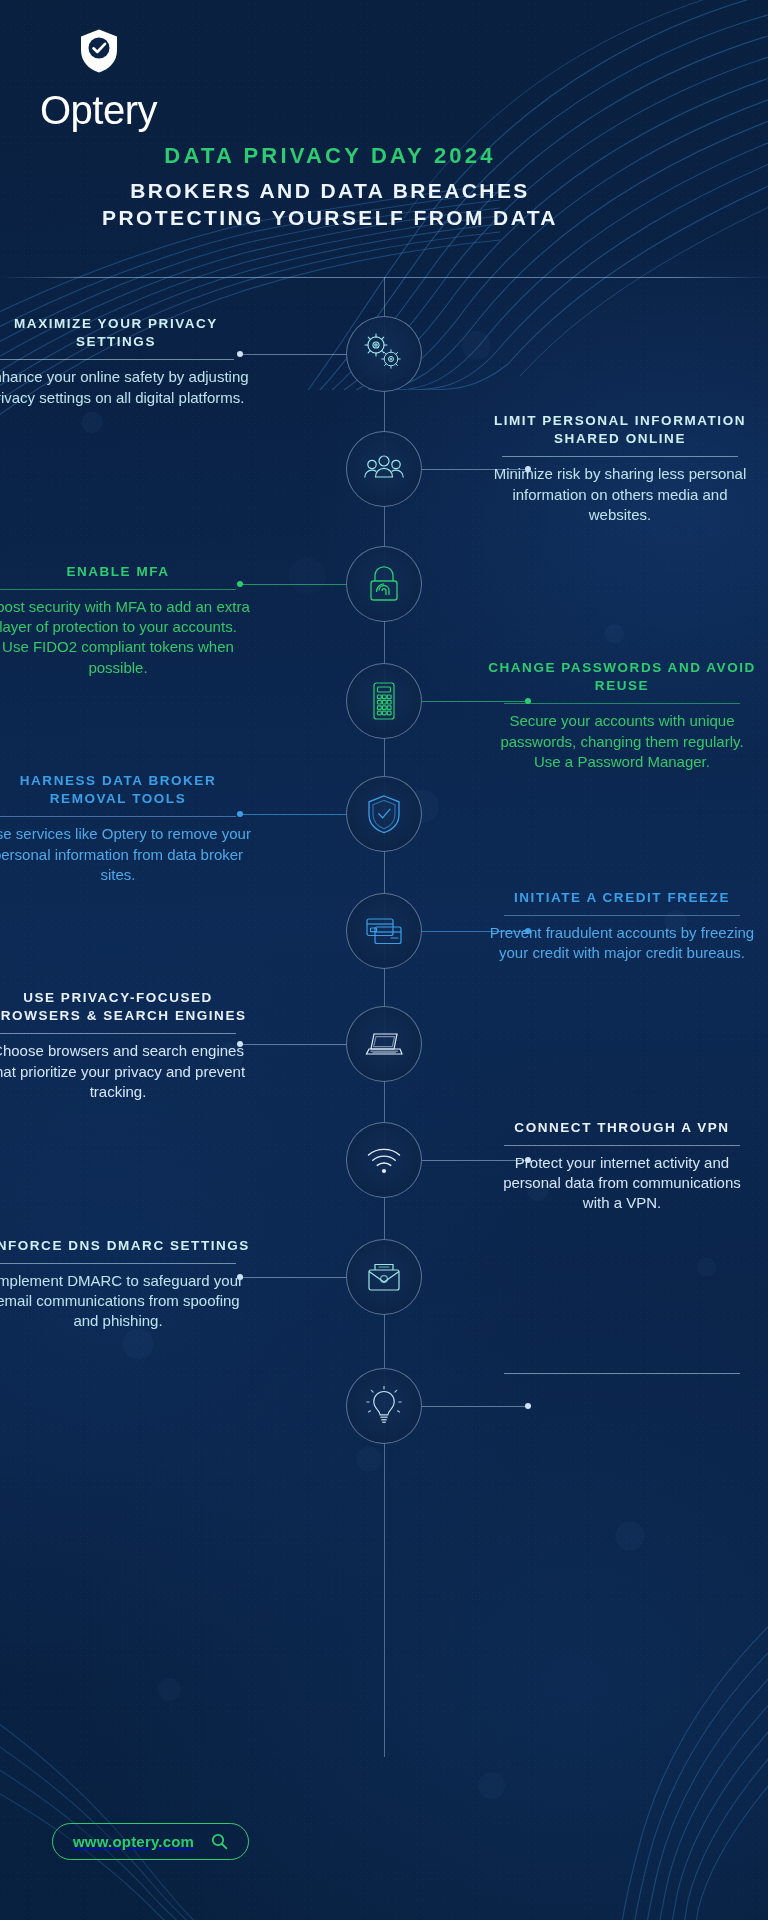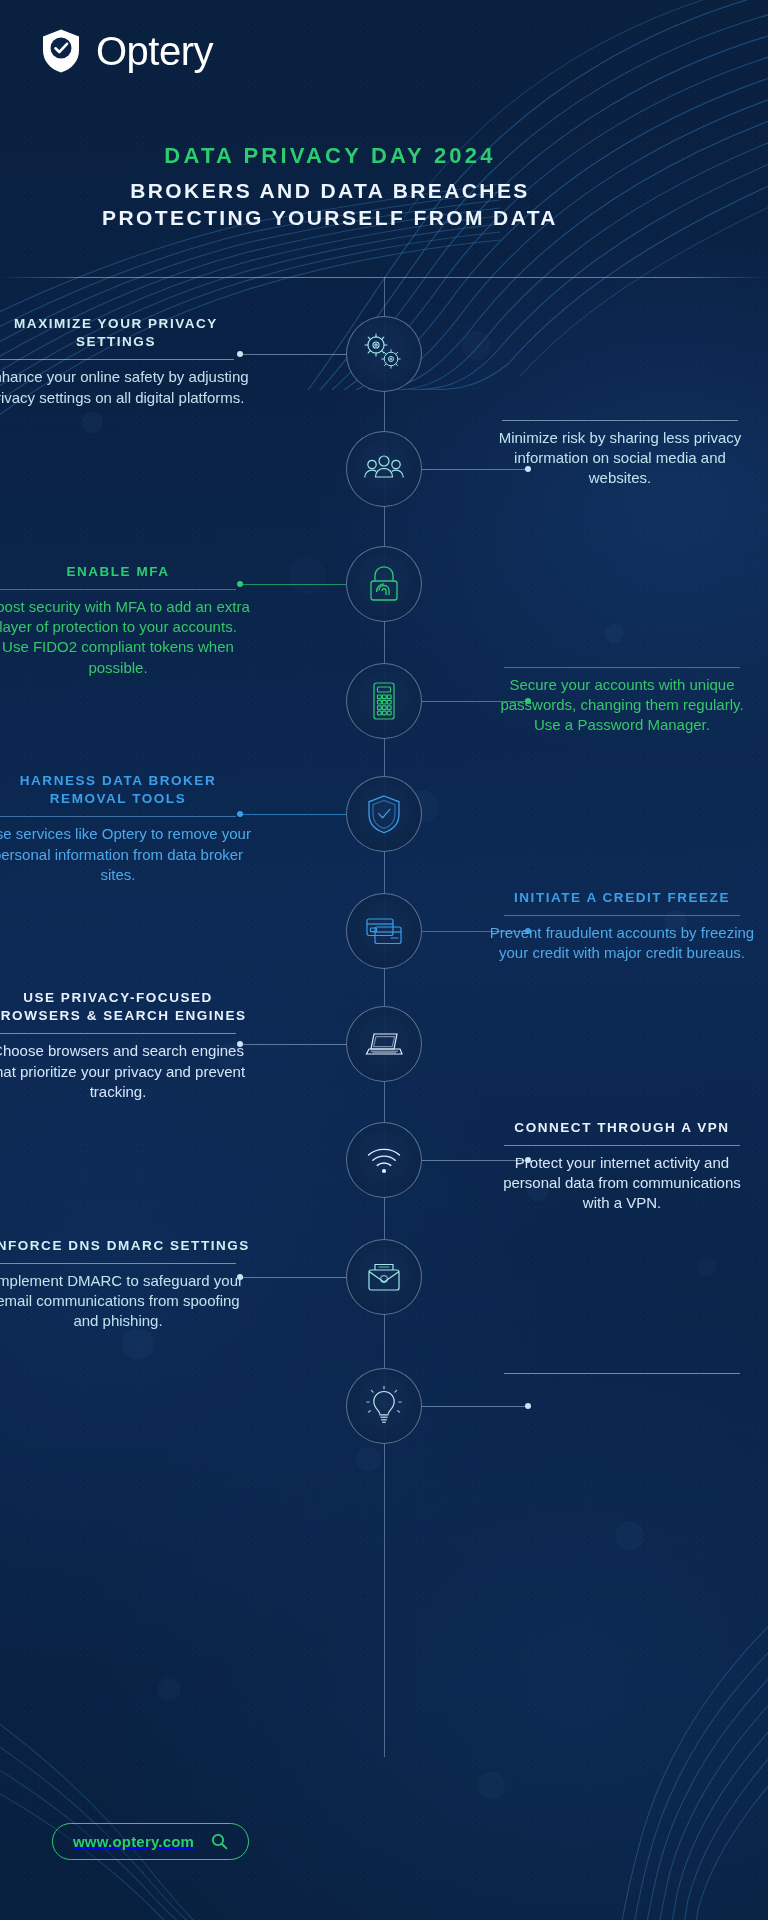--- a/index.html
+++ b/index.html
@@ -43,21 +43,21 @@
     background-image:radial-gradient(rgba(120,170,230,.16) 0.7px, transparent 0.8px);
     background-size:7px 7px;
   }
   
   .swoosh-top { position:absolute; top:-30px; right:-60px; width:560px; height:420px; pointer-events:none; }
   .swoosh-mid { position:absolute; top:180px; left:-120px; width:620px; height:330px; pointer-events:none; }
   .swoosh-bot { position:absolute; bottom:-60px; right:-80px; width:480px; height:420px; pointer-events:none; }
   .swoosh-bl  { position:absolute; bottom:-40px; left:-100px; width:420px; height:340px; pointer-events:none; }
 
   
-  .logo-row { position:absolute; top:28px; left:40px; display:flex; align-items:center; gap:14px; z-index:5; }
+  .logo-row { position:absolute; top:28px; left:40px; display:flex; align-items:center; gap:14px; z-index:5;flex-direction:column; }
   .logo-mark { width:42px; height:46px; }
   .logo-text { color:#fff; font-size:40px; font-weight:400; letter-spacing:-0.5px; }
 
   .headline { position:absolute; top:142px; left:0; width:660px; text-align:center; z-index:5; }
   .headline .h-green {
     color:#2ECC71; font-size:22px; font-weight:700; letter-spacing:3.2px;
     line-height:1.25; margin-bottom:7px;
   }
   .headline .h-white {
     color:#EDF4FB; font-size:21px; font-weight:700; letter-spacing:2.4px; line-height:1.32;
@@ -252,22 +252,23 @@
         <path d="M14.5 31 C14.5 25.8 18.3 22.4 23 22.4 C27.7 22.4 31.5 25.8 31.5 31 Z"></path>
         <circle cx="11" cy="18.5" r="4.2"></circle>
         <path d="M3.8 31.5 C3.8 27 7 24.2 11 24.2 C12.6 24.2 14.1 24.6 15.3 25.4"></path>
         <circle cx="35" cy="18.5" r="4.2"></circle>
         <path d="M42.2 31.5 C42.2 27 39 24.2 35 24.2 C33.4 24.2 31.9 24.6 30.7 25.4"></path>
       </svg>
     </div>
     <div class="connector" style="top:192px; left:422px; width:106px;"></div>
     <div class="dot" style="top:189px; left:525px;"></div>
     <div class="card right pal-cyan" style="top:135px; left:486px;">
-      <div class="c-rule"></div>
-      <div class="c-body">Minimize risk by sharing less privacy information on social media and websites.</div>
+      <div class="c-title">LIMIT PERSONAL INFORMATION SHARED ONLINE</div>
+      <div class="c-rule"></div>
+      <div class="c-body">Minimize risk by sharing less personal information on others media and websites.</div>
     </div>
 
     <div class="node" style="top:269px;">
       <svg viewBox="0 0 46 46" fill="none" stroke="#2ECC71" stroke-width="1.3">
         <path d="M14 20 V14.5 C14 9.5 18 5.8 23 5.8 C28 5.8 32 9.5 32 14.5 V20"></path>
         <rect x="10" y="20" width="26" height="19" rx="2.6"></rect>
         <path d="M18 29.5 C18 26.6 20.2 24.5 23 24.5 C25.8 24.5 28 26.6 28 29.5 V34"></path>
         <path d="M21 30 C21 28.6 21.9 27.6 23 27.6 C24.1 27.6 25 28.6 25 30 V34"></path>
         <path d="M15.5 31 C15.5 26.5 18.8 22.8 23 22.8"></path>
       </svg>
@@ -296,20 +297,21 @@
           <rect x="26.3" y="27.8" width="3.8" height="3.6" rx=".7"></rect>
           <rect x="16.5" y="33.2" width="3.8" height="3.6" rx=".7"></rect>
           <rect x="21.4" y="33.2" width="3.8" height="3.6" rx=".7"></rect>
           <rect x="26.3" y="33.2" width="3.8" height="3.6" rx=".7"></rect>
         </g>
       </svg>
     </div>
     <div class="connector green" style="top:424px; left:422px; width:106px;"></div>
     <div class="dot green" style="top:421px; left:525px;"></div>
     <div class="card right pal-green" style="top:382px; left:488px;">
+      <div class="c-title">CHANGE PASSWORDS AND AVOID REUSE</div>
       <div class="c-rule"></div>
       <div class="c-body">Secure your accounts with unique passwords, changing them regularly. Use a Password Manager.</div>
     </div>
 
     <div class="node" style="top:499px;">
       <svg viewBox="0 0 46 46" fill="none" stroke="#3B9FE8" stroke-width="1.3">
         <path d="M23 5 L38 10.8 V23 C38 32.5 31.6 38.8 23 41.6 C14.4 38.8 8 32.5 8 23 V10.8 Z"></path>
         <path d="M23 9.4 L34 13.6 V23 C34 30.4 29.3 35.4 23 37.7 C16.7 35.4 12 30.4 12 23 V13.6 Z" opacity=".55"></path>
         <path d="M17.6 22.6 L21.6 26.8 L29 18.2" stroke-linecap="round" stroke-linejoin="round"></path>
       </svg>

